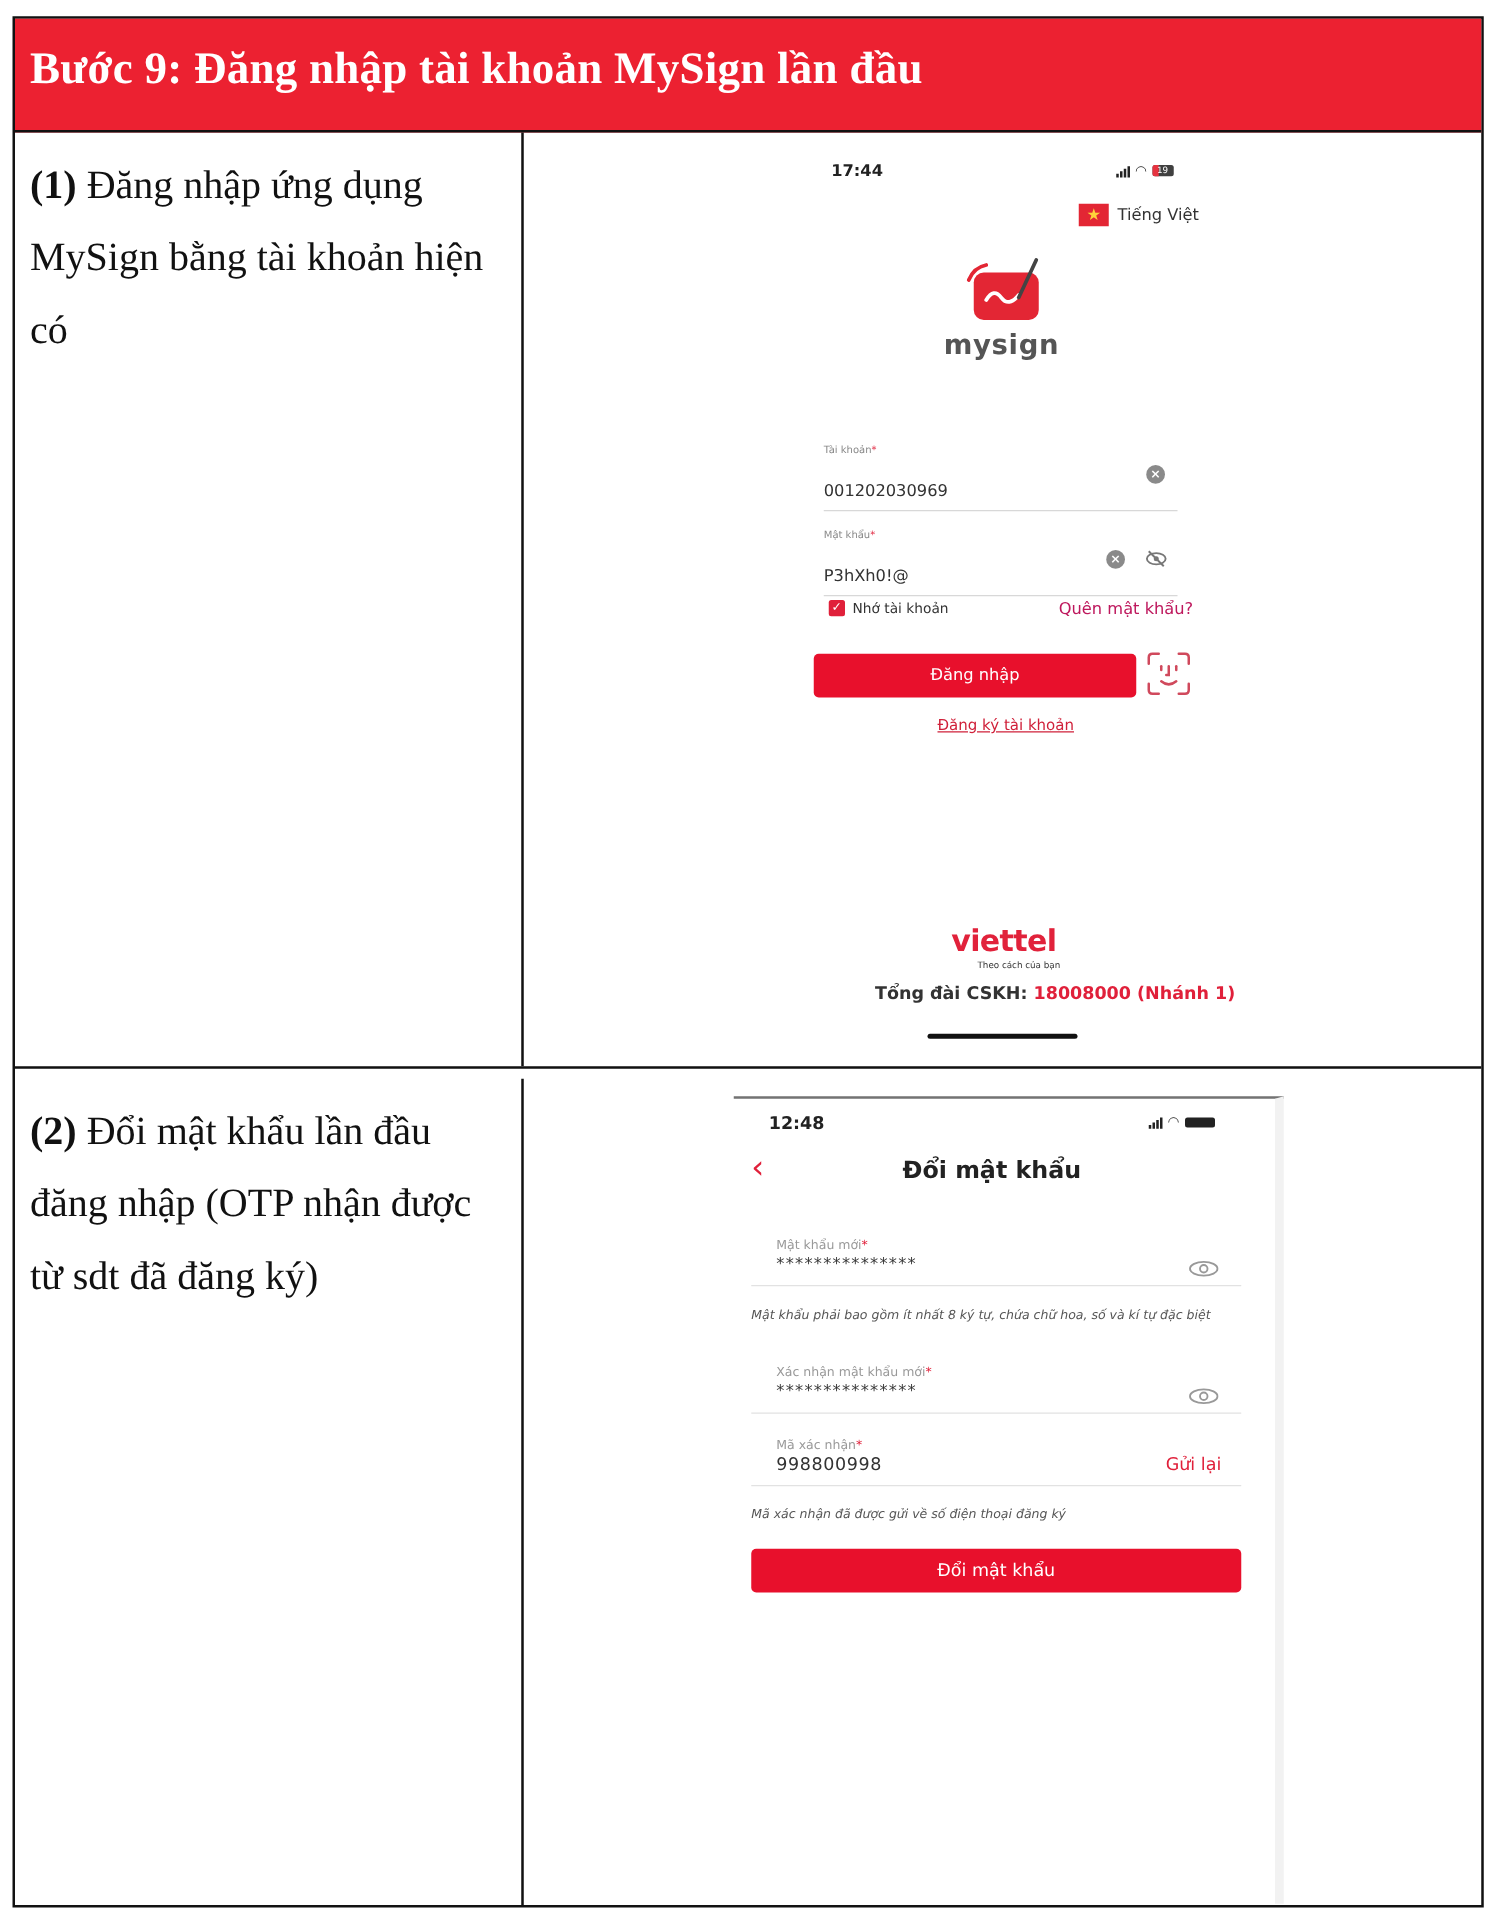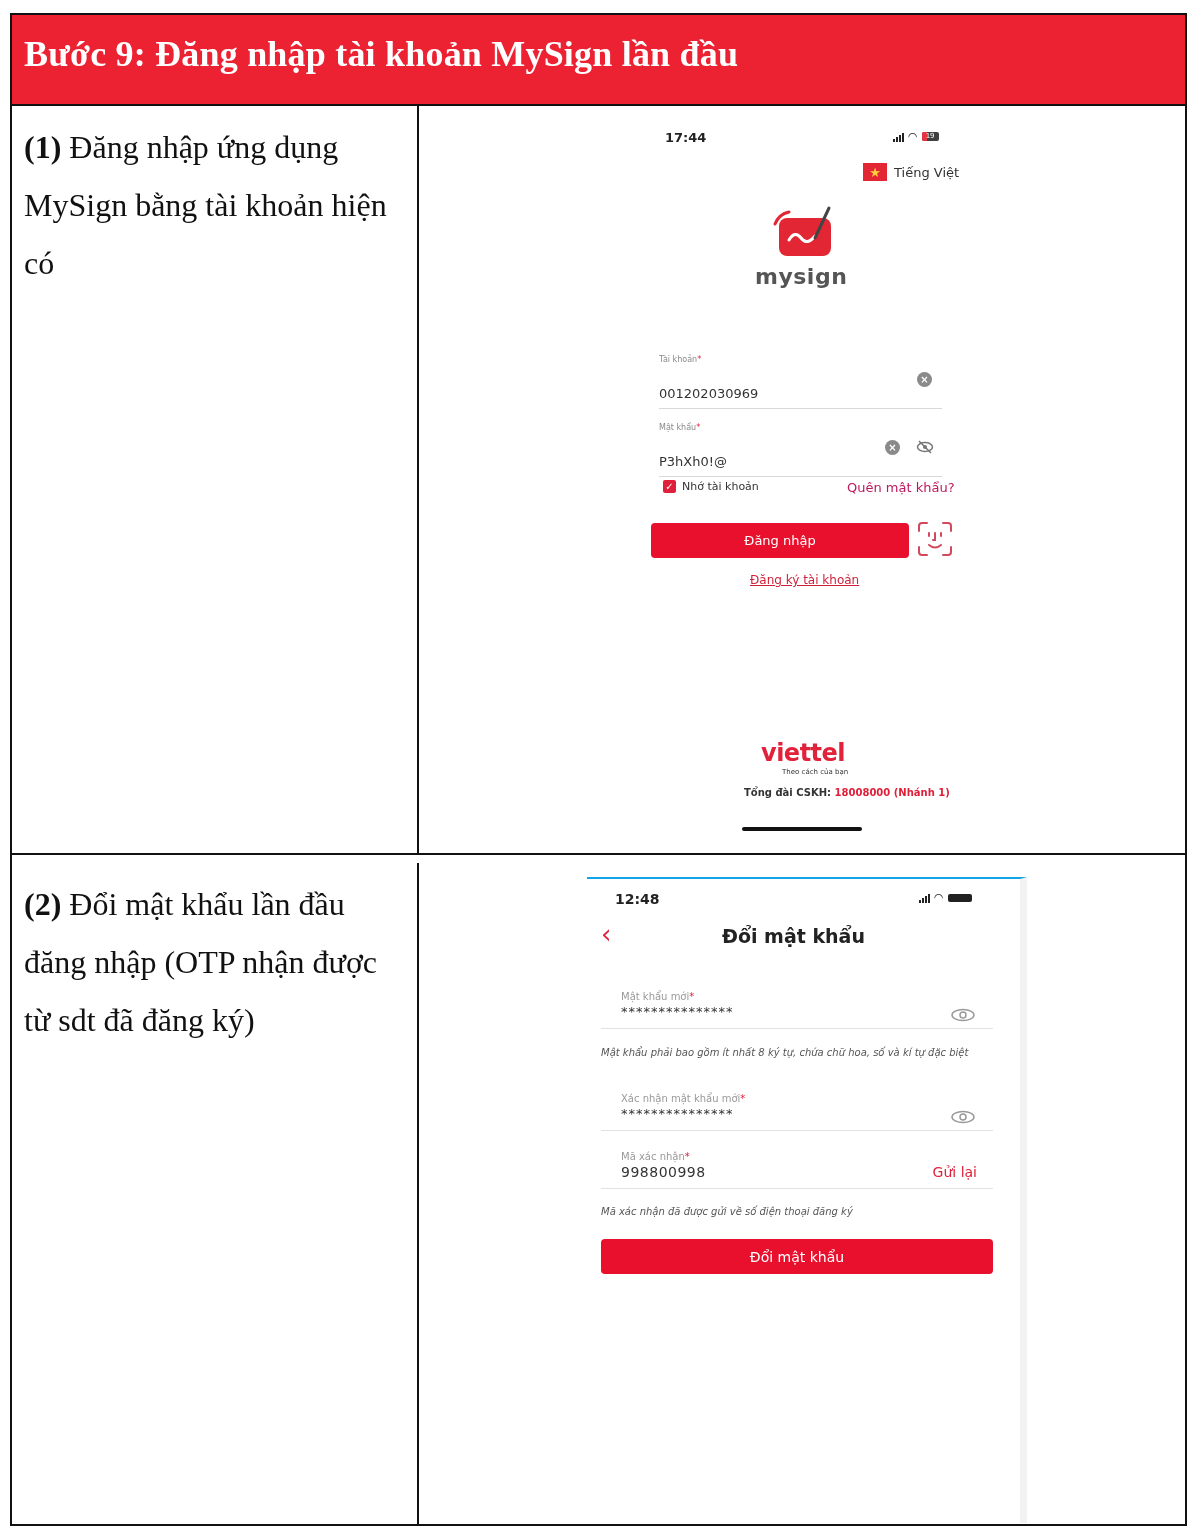--- a/index.html
+++ b/index.html
@@ -36,26 +36,26 @@
   .clear-icon { position:absolute; width:15px; height:15px; border-radius:50%; background:#8a8a8a; color:#fff; font-size:10px; line-height:15px; text-align:center; font-weight:bold; }
   .eye-off { position:absolute; width:18px; height:16px; }
   .remember { position:absolute; left:24px; top:374px; display:flex; align-items:center; gap:6px; font-size:11px; color:#333; }
   .chk { width:13px; height:13px; background:#e0203a; border-radius:2px; color:#fff; font-size:10px; line-height:13px; text-align:center; }
   .forgot { position:absolute; left:208px; top:374px; font-size:13px; color:#be185d; }
   .btn-login { position:absolute; left:12px; top:417px; width:258px; height:35px; background:#e8102c; border-radius:4px; color:#fff; font-size:13px; display:flex; align-items:center; justify-content:center; }
   .faceid { position:absolute; left:278px; top:415px; width:36px; height:36px; }
   .register { position:absolute; left:111px; top:467px; font-size:12px; color:#d0213a; text-decoration:underline; }
   .viettel { position:absolute; left:122px; top:633px; font-size:24px; font-weight:bold; color:#e1223b; letter-spacing:-0.5px; }
   .tagline { position:absolute; left:143px; top:662px; font-size:7px; color:#333; }
-  .hotline { position:absolute; left:61px; top:681px; font-size:10px; font-weight:bold; color:#333;margin-left:44px; }
+  .hotline { position:absolute; left:61px; top:681px; font-size:14px; font-weight:bold; color:#333; }
   .hotline .num { color:#e0203a; }
   .home-ind { position:absolute; left:103px; top:721px; width:120px; height:4px; border-radius:2px; background:#111; }
 
   
-  .p2 { position:absolute; left:168px; top:14px; width:433px; height:644px; background:#fff; border-right:7px solid #f2f2f2; border-top:2px solid #0ea5e9; font-family:"DejaVu Sans", sans-serif; }
+  .p2 { position:absolute; left:168px; top:14px; width:433px; height:644px; background:#fff; border-right:7px solid #f2f2f2; border-top:2px solid #737373; font-family:"DejaVu Sans", sans-serif; }
   .p2 .sb-time { left:28px; top:12px; font-size:14px; color:#222; }
   .p2 .sb-icons { left:332px; top:12px; }
   .batt2 { display:inline-block; width:24px; height:8px; background:#222; border-radius:2px; }
   .back { position:absolute; left:14px; top:42px; font-size:26px; color:#e0203a; line-height:1; }
   .p2-title { position:absolute; left:135px; top:46px; font-size:19px; font-weight:bold; color:#222; }
   .f2 { position:absolute; left:14px; width:392px; border-bottom:1.5px solid #e2e2e2; }
   .f2 .f-label { font-size:10px; color:#999; padding-left:20px; }
   .f2 .f-value { font-size:13px; color:#333; padding-left:20px; margin-top:2px; height:24px; letter-spacing:1px; }
   .eye { position:absolute; right:18px; width:24px; height:14px; }
   .hint { position:absolute; left:14px; width:392px; font-size:10px; font-style:italic; color:#555; line-height:16px; }

